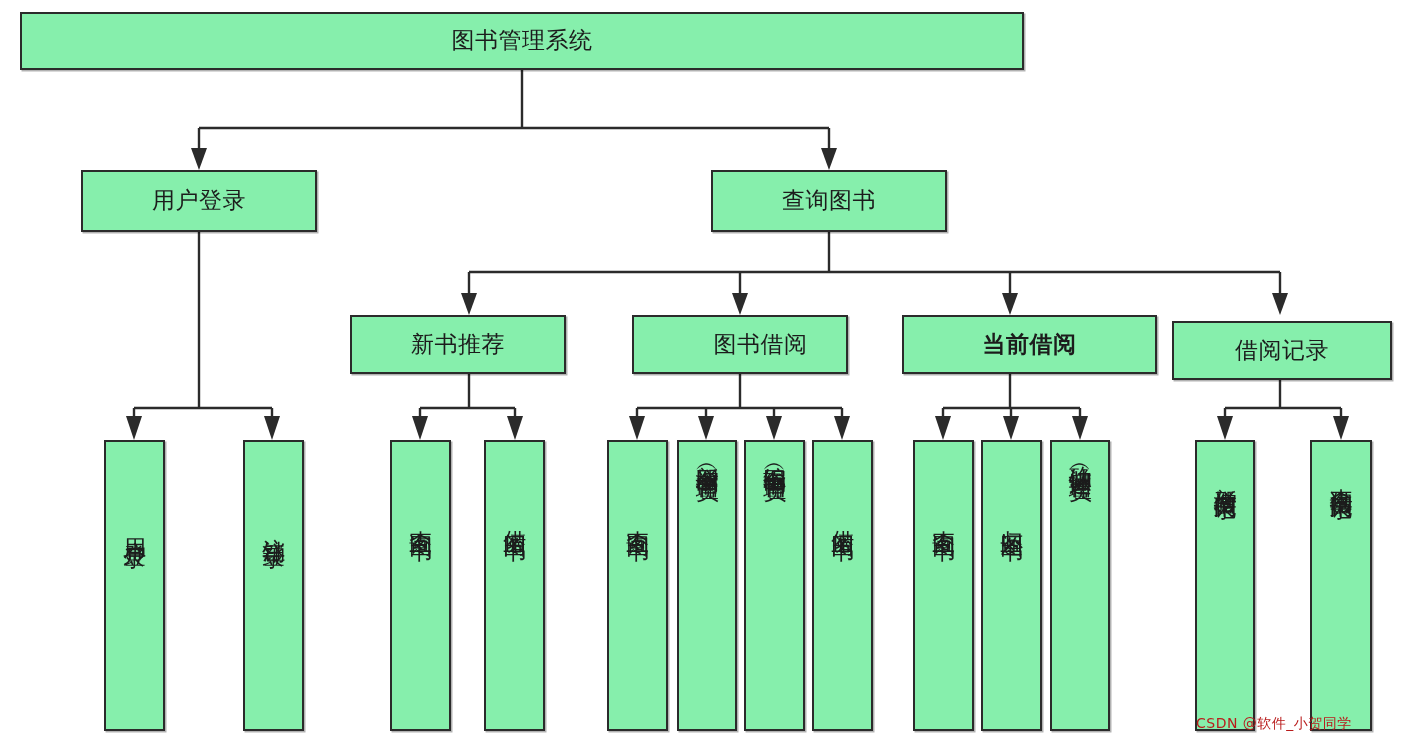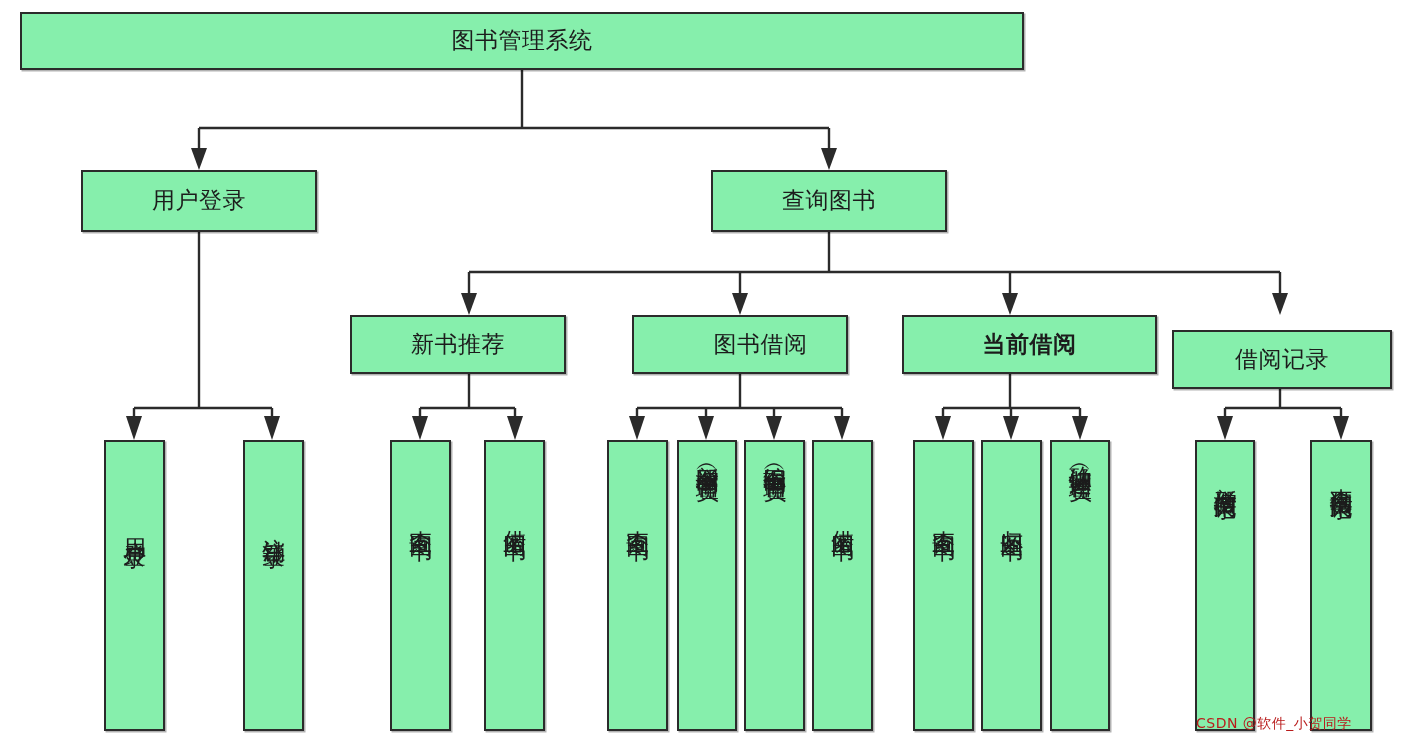--- a/index.html
+++ b/index.html
@@ -180,21 +180,21 @@
   </div>
 
   <div class="node horizontal" style="left:632px; top:315px; width:216px; height:59px;padding-left:41px;">
     <span class="label">图书借阅</span>
   </div>
 
   <div class="node horizontal" style="left:902px; top:315px; width:255px; height:59px;font-weight:bold;">
     <span class="label">当前借阅</span>
   </div>
 
-  <div class="node horizontal" style="left:1172px; top:330px; width:220px; height:59px;">
+  <div class="node horizontal" style="left:1172px; top:321px; width:220px; height:59px;">
     <span class="label">借阅记录</span>
   </div>
 
   <div class="node leaf" style="left:104px; top:440px; width:61px; height:291px; padding-top:78px;">
     <span class="label">用户登录</span>
   </div>
 
   <div class="node leaf" style="left:243px; top:440px; width:61px; height:291px; padding-top:78px;">
     <span class="label">注销登录</span>
   </div>

